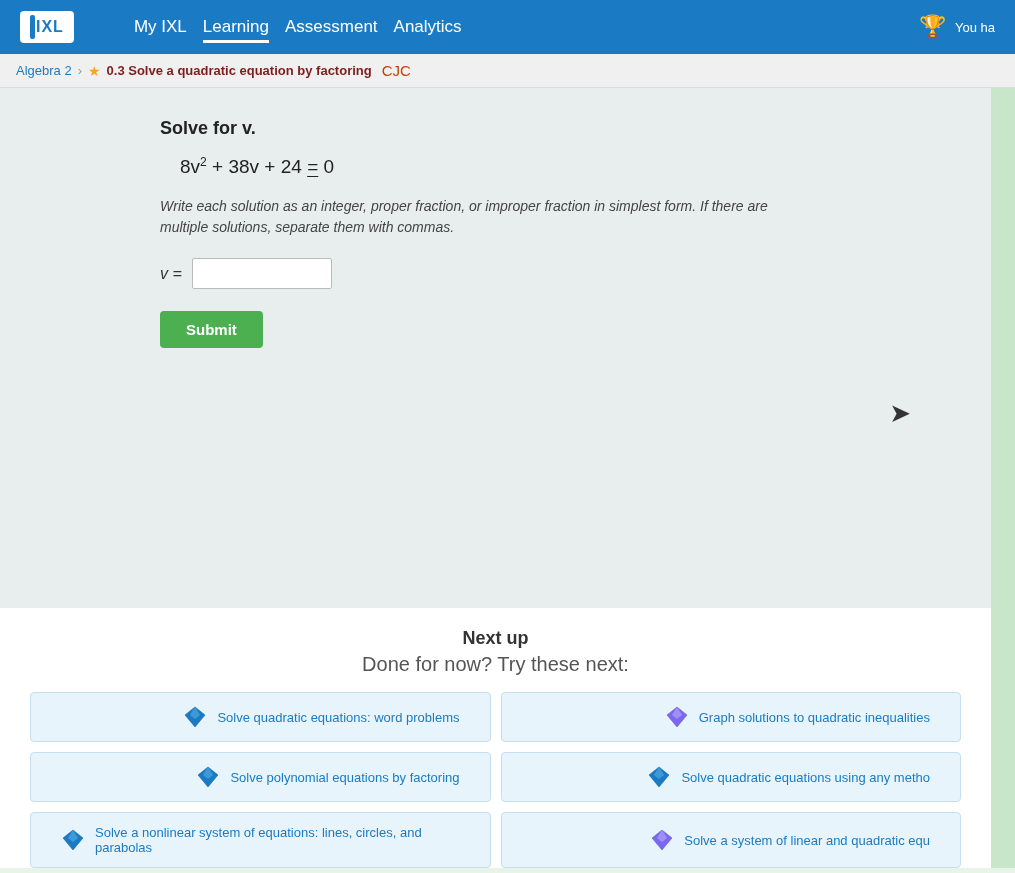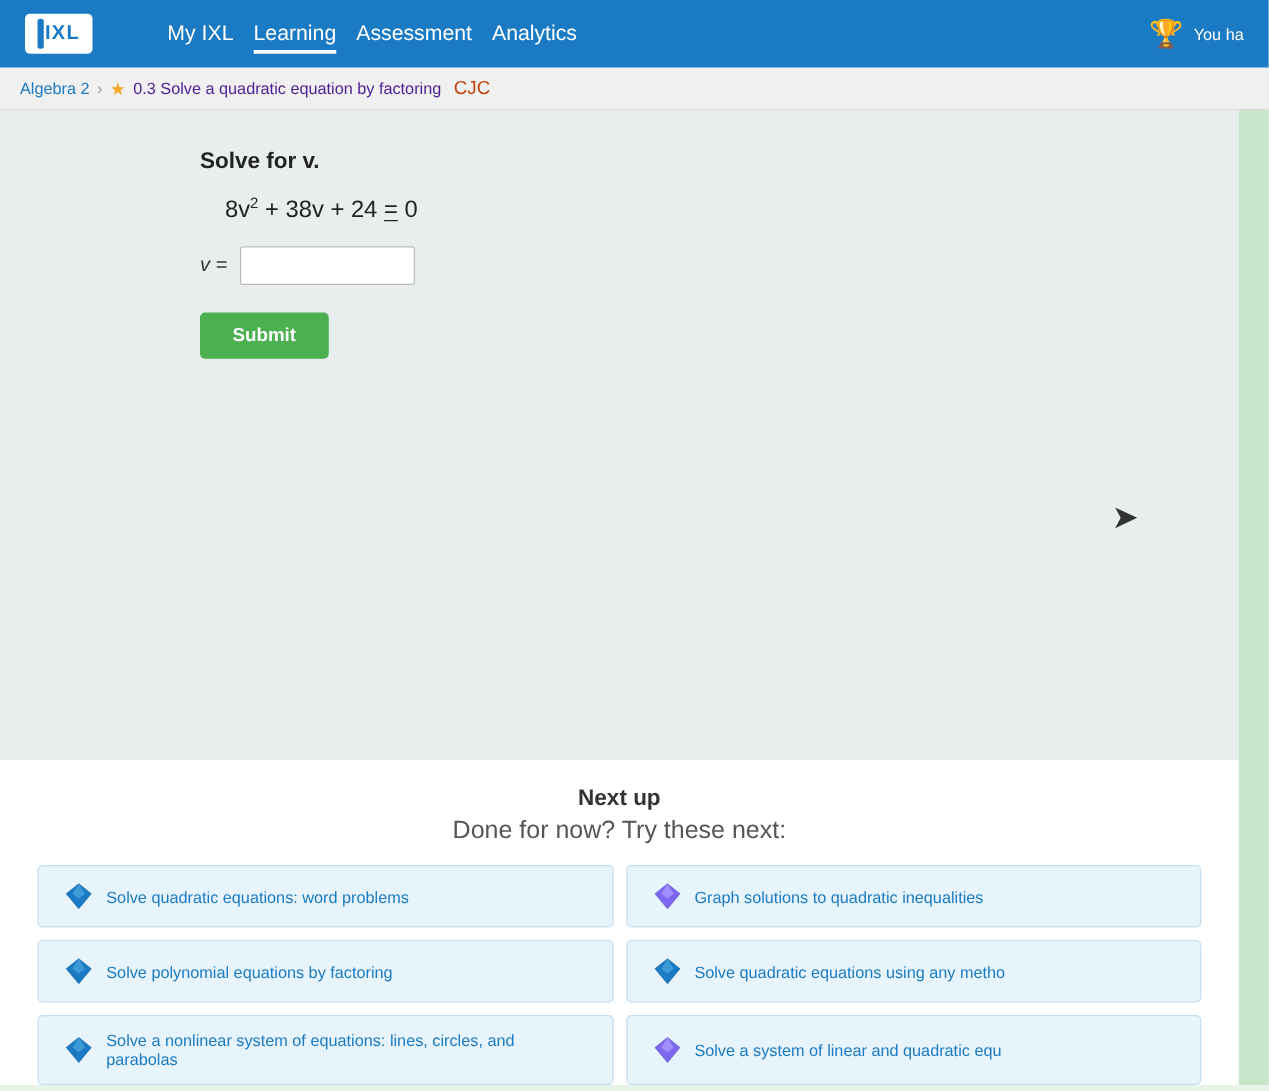--- a/index.html
+++ b/index.html
@@ -61,21 +61,21 @@
       font-size: 13px;
       color: #555;
       display: flex;
       align-items: center;
       gap: 6px;
       border-bottom: 1px solid #ddd;
     }
     .breadcrumb-link { color: #1a7bc4; cursor: pointer; text-decoration: none; }
     .breadcrumb-sep { color: #999; }
     .breadcrumb-star { color: #f5a623; font-size: 14px; }
-    .breadcrumb-current { color: #4c1d95; font-weight: 400; }
+    .breadcrumb-current { color: #7f1d1d; font-weight: 700; }
     .breadcrumb-code { color: #c2410c; font-size: 15px; margin-left: 4px; }
 
     
     .main-wrapper {
       display: flex;
       padding: 0;
     }
     .content-panel {
       background: #e8eeee;
       flex: 1;
@@ -163,27 +163,28 @@
     }
     .next-cards {
       display: grid;
       grid-template-columns: 1fr 1fr;
       gap: 10px;
     }
     .next-card {
       background: #e8f4fb;
       border: 1px solid #c5dff0;
       border-radius: 4px;
-      padding: 12px 20px;
+      padding: 12px 30px;
       display: flex;
       align-items: center;
       gap: 10px;
       cursor: pointer;
       font-size: 13px;
       color: #1a7bc4;
+      justify-content: flex-end;
     }
     .diamond-icon {
       width: 24px;
       height: 24px;
       flex-shrink: 0;
     }
 
     
     .right-strip {
       width: 24px;
@@ -238,20 +239,21 @@
 <div class="main-wrapper">
   <div class="content-panel">
 
     
     <div class="problem-title">Solve for v.</div>
 
     <div class="equation">
       8v<sup>2</sup> + 38v + 24 <span class="underline-eq">=</span> 0
     </div>
 
+    <div class="instructions">Write each solution as an integer, proper fraction, or improper fraction in simplest form. If there are multiple solutions, separate them with commas.</div>
 
     <div class="answer-row">
       <span class="answer-label">v =</span>
       <input class="answer-input" type="text" placeholder="" style="">
     </div>
 
     <button class="submit-btn">Submit</button>
 
     
     <div class="cursor-arrow">➤</div>

